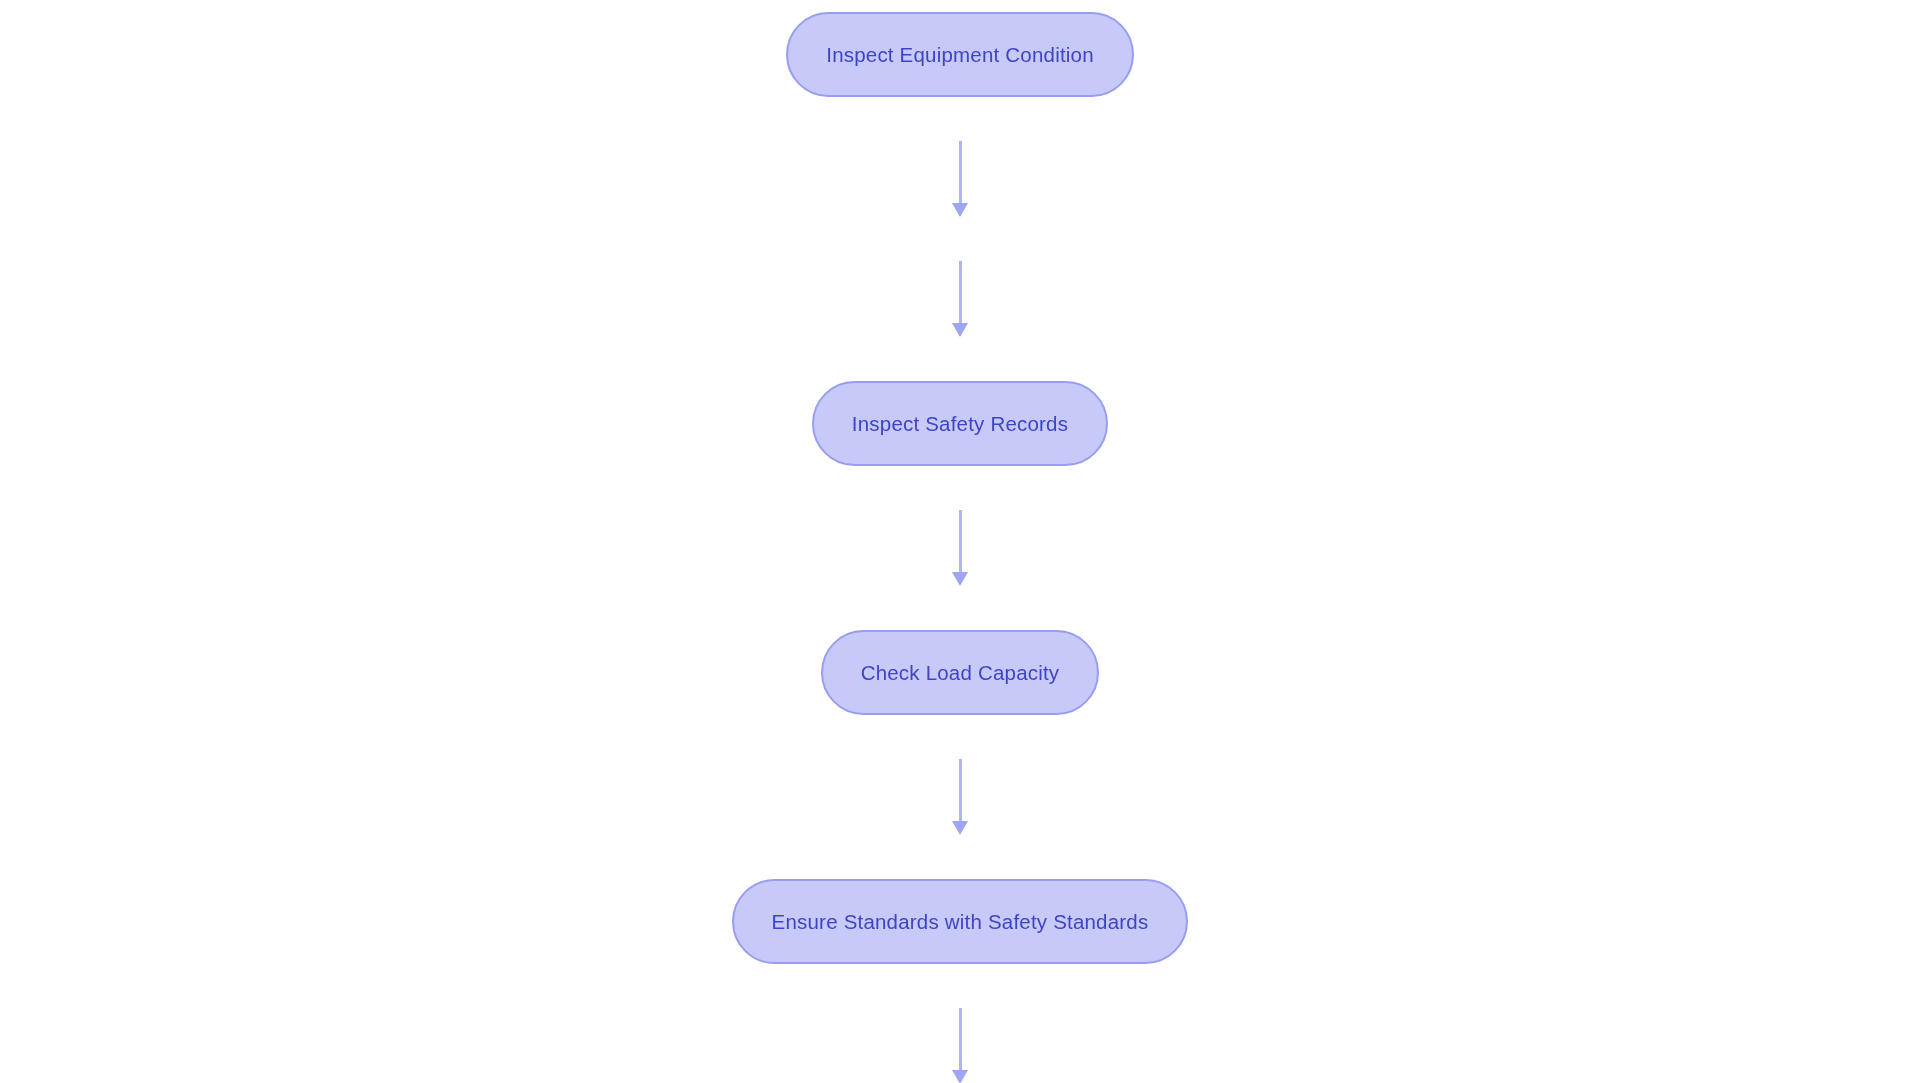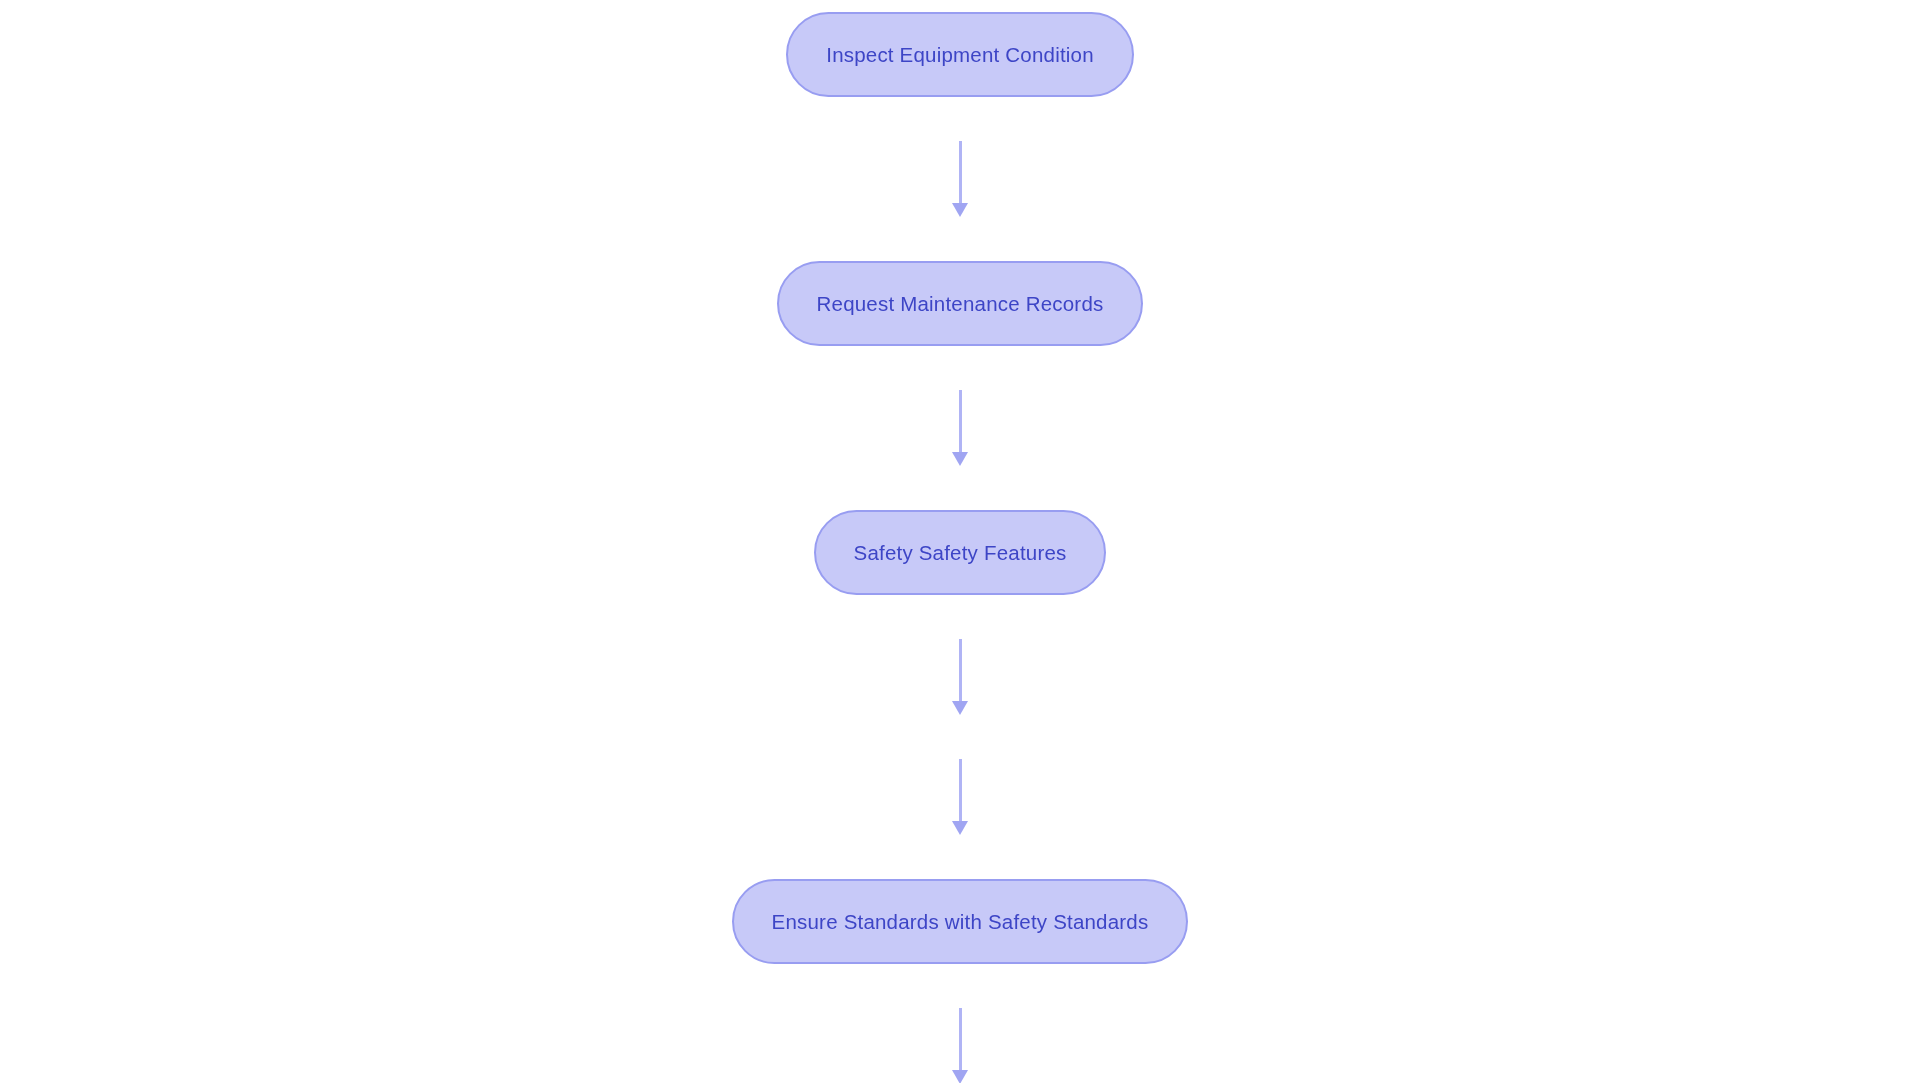--- a/index.html
+++ b/index.html
@@ -72,38 +72,38 @@
 
   <div class="node">
     <span>Inspect Equipment Condition</span>
   </div>
 
   <div class="arrow">
     <div class="line"></div>
     <div class="head"></div>
   </div>
 
+
+  <div class="arrow">
+    <div class="line"></div>
+    <div class="head"></div>
+  </div>
+
   <div class="node">
-    <span>Request Maintenance Records</span>
+    <span>Inspect Safety Records</span>
   </div>
 
   <div class="arrow">
     <div class="line"></div>
     <div class="head"></div>
   </div>
 
   <div class="node">
-    <span>Safety Safety Features</span>
+    <span>Check Load Capacity</span>
   </div>
-
-  <div class="arrow">
-    <div class="line"></div>
-    <div class="head"></div>
-  </div>
-
 
   <div class="arrow">
     <div class="line"></div>
     <div class="head"></div>
   </div>
 
   <div class="node">
     <span>Ensure Standards with Safety Standards</span>
   </div>
 

